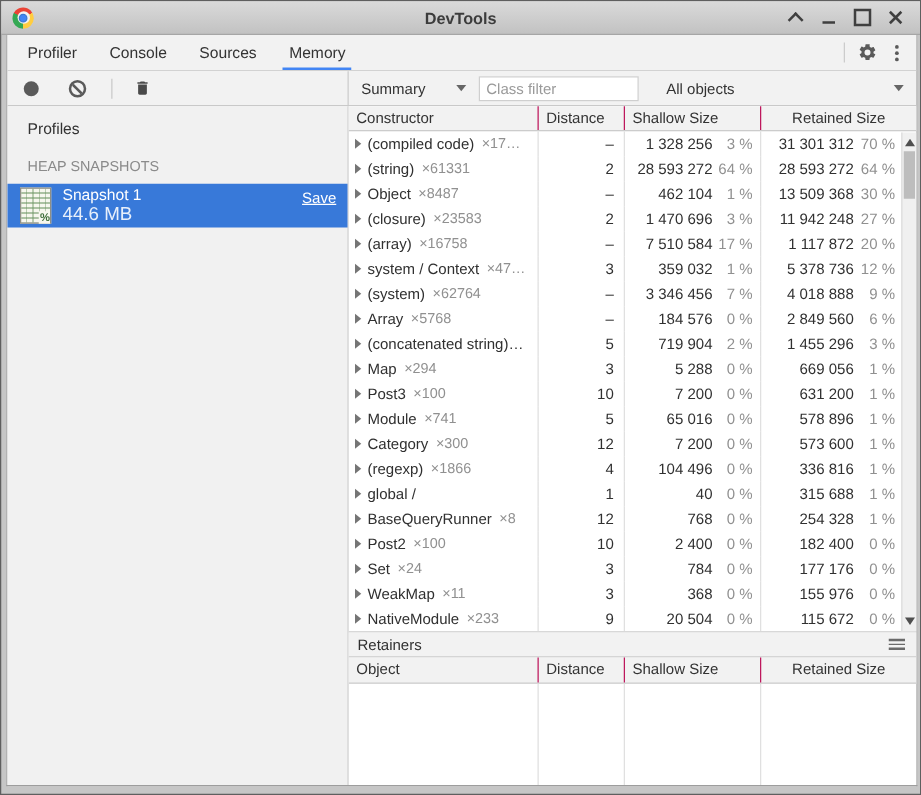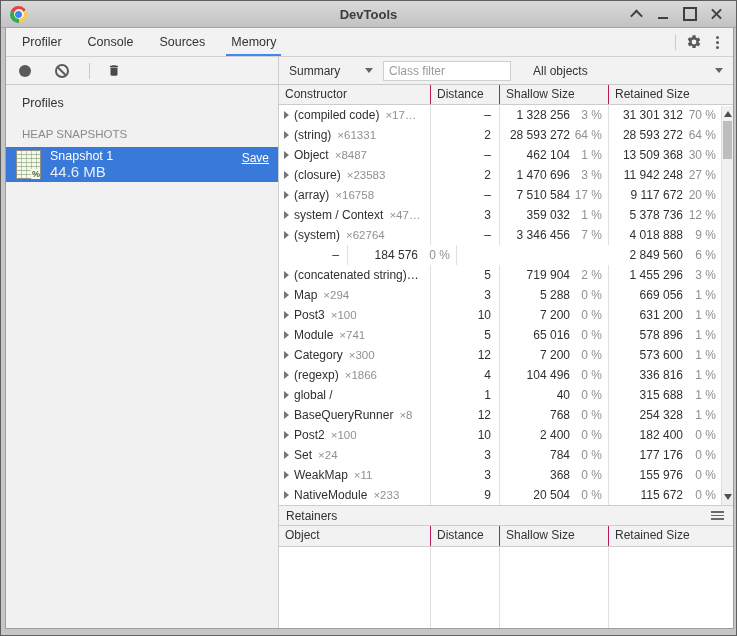--- a/index.html
+++ b/index.html
@@ -61,21 +61,21 @@
   .snap-pct { position:absolute; right:0px; bottom:-1px; font-size:9px; font-weight:bold; color:#3f6e3a; background:#f7f7ee; padding-left:1px; line-height:10px; }
   .snap-meta { margin-left:9px; display:flex; flex-direction:column; line-height:1.15; }
   .snap-title { font-size:12.5px; }
   .snap-size { font-size:15px; color:rgba(255,255,255,.88); }
   .save-link { margin-left:auto; align-self:flex-start; margin-top:4px; color:#fff; text-decoration:underline; font-size:12px; cursor:pointer; }
 
   .right { flex:1; display:flex; flex-direction:column; min-width:0; background:#fff; }
   .grid { height:420px; flex:0 0 420px; display:flex; flex-direction:column; position:relative; }
   .grid-header,.ret-header { height:20px; flex:0 0 20px; display:flex; background:#f2f2f2; border-bottom:1px solid #ccc; }
   .hcell { line-height:19px; padding:0 6px; color:#333; border-right:1px solid #be185d; overflow:hidden; white-space:nowrap; }
-  .hcell:last-child { border-right:none; }
+  .hcell:last-child { border-right:none;text-align:center; }
   .w-c { width:152px; flex:0 0 152px; }
   .w-d { width:69px; flex:0 0 69px; }
   .w-s { width:109px; flex:0 0 109px; }
   .w-r { flex:1; min-width:0; }
 
   .grid-body { flex:1; position:relative; overflow:hidden; }
   .row { height:20px; display:flex; align-items:center; }
   .cell { height:20px; line-height:20px; border-right:1px solid #e0e0e0; overflow:hidden; white-space:nowrap; }
   .cell:last-child { border-right:none; }
   .c-name { display:flex; align-items:center; padding-left:5px; }
@@ -261,21 +261,21 @@
                     <span class="tri"></span>
                     <span class="cname">(array)</span>
                     <span class="count">×16758</span>
                   </div>
                   <div class="cell w-d c-dist">–</div>
                   <div class="cell w-s c-size">
                     <span class="num">7 510 584</span>
                     <span class="pct">17 %</span>
                   </div>
                   <div class="cell w-r c-size c-ret">
-                    <span class="num">9 117 672</span>
+                    <span class="num">1 117 872</span>
                     <span class="pct">20 %</span>
                   </div>
                 </div>
                 <div class="row">
                   <div class="cell w-c c-name">
                     <span class="tri"></span>
                     <span class="cname">system / Context</span>
                     <span class="count">×47…</span>
                   </div>
                   <div class="cell w-d c-dist">3</div>
@@ -298,20 +298,25 @@
                   <div class="cell w-s c-size">
                     <span class="num">3 346 456</span>
                     <span class="pct">7 %</span>
                   </div>
                   <div class="cell w-r c-size c-ret">
                     <span class="num">4 018 888</span>
                     <span class="pct">9 %</span>
                   </div>
                 </div>
                 <div class="row">
+                  <div class="cell w-c c-name">
+                    <span class="tri"></span>
+                    <span class="cname">Array</span>
+                    <span class="count">×5768</span>
+                  </div>
                   <div class="cell w-d c-dist">–</div>
                   <div class="cell w-s c-size">
                     <span class="num">184 576</span>
                     <span class="pct">0 %</span>
                   </div>
                   <div class="cell w-r c-size c-ret">
                     <span class="num">2 849 560</span>
                     <span class="pct">6 %</span>
                   </div>
                 </div>

